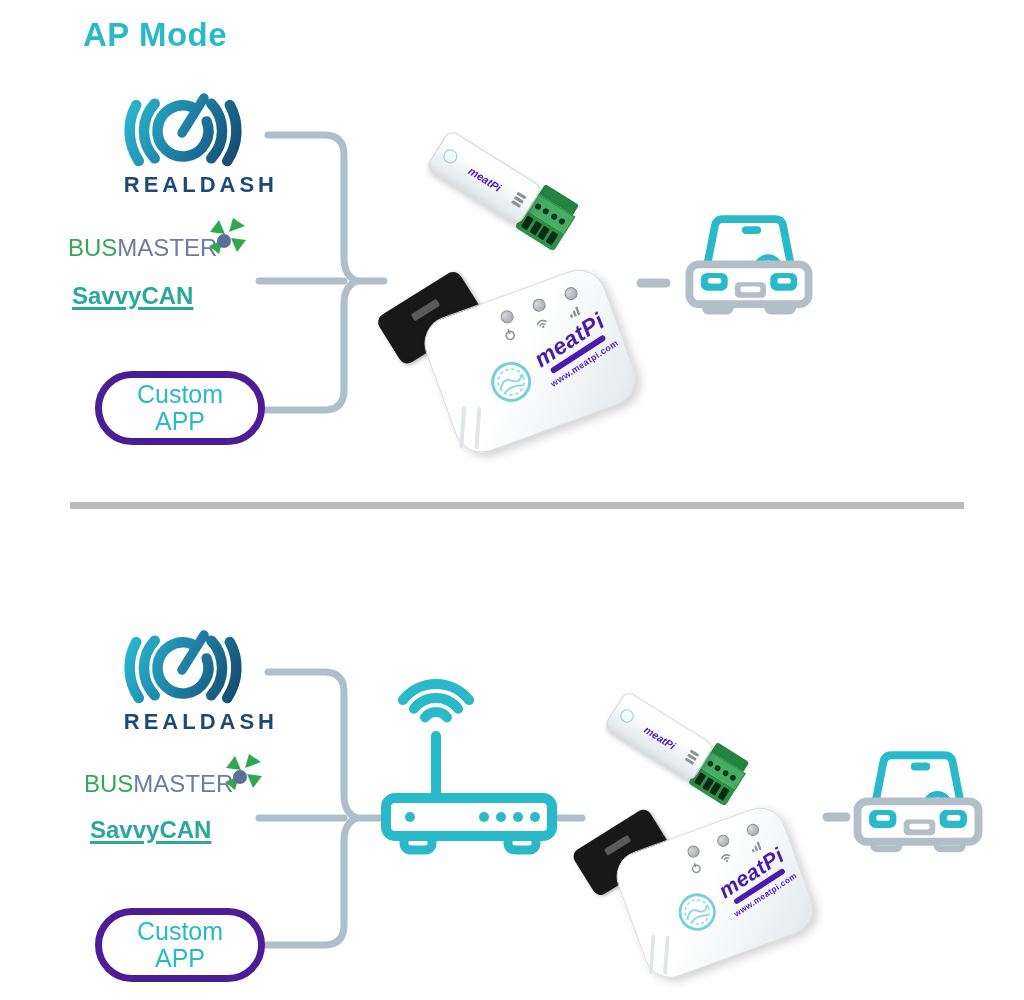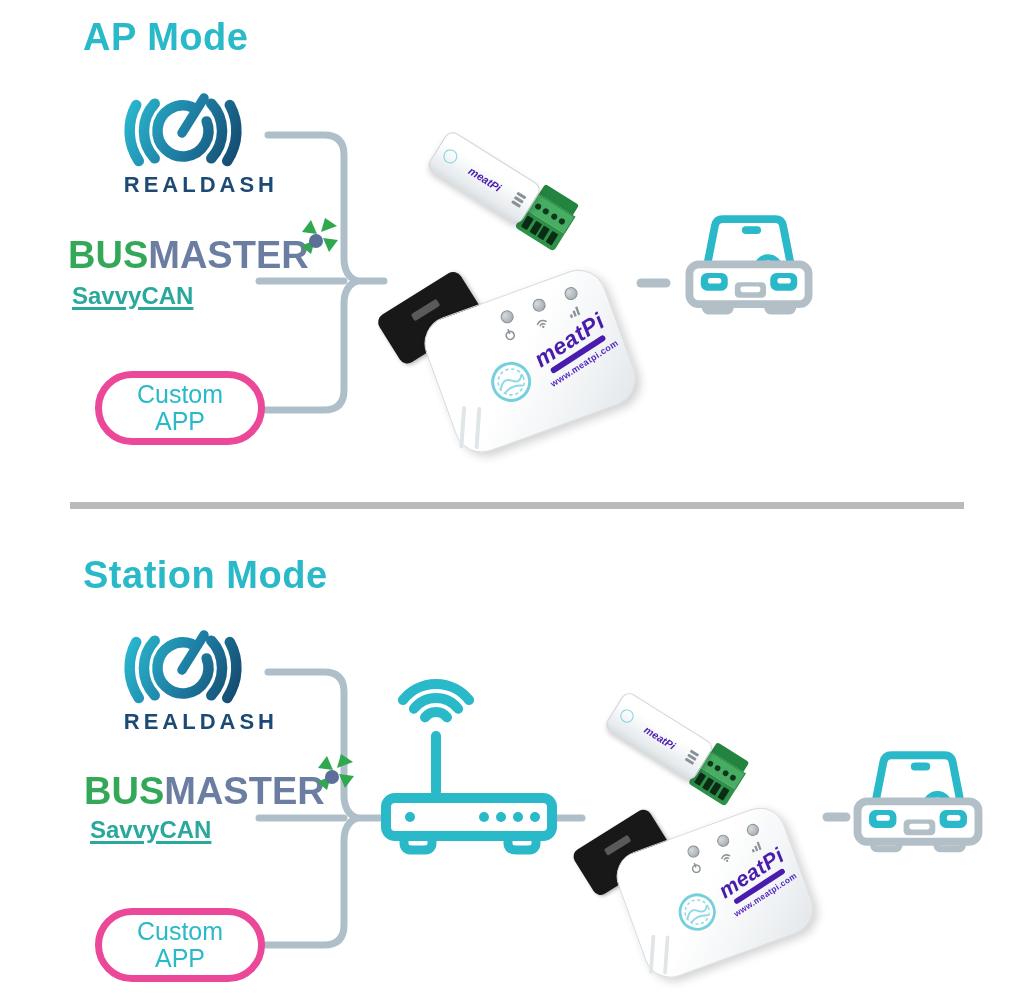--- a/index.html
+++ b/index.html
@@ -1,37 +1,37 @@
 <!DOCTYPE html>
 <html><head>
 <meta charset="utf-8">
 <style>
   html,body{margin:0;padding:0;background:#ffffff;}
   #stage{position:relative;width:1024px;height:1000px;background:#ffffff;overflow:hidden;
          font-family:"Liberation Sans", sans-serif;}
   .abs{position:absolute;}
 
   
-  .sec-title{font-size:38px;font-weight:bold;color:#29b9c8;letter-spacing:.5px;white-space:nowrap;}
+  .sec-title{font-size:33px;font-weight:bold;color:#29b9c8;letter-spacing:.5px;white-space:nowrap;}
 
   
   .realdash{width:190px;text-align:center;}
   .realdash-text{margin-top:2px;font-size:22px;font-weight:bold;color:#1d4a74;letter-spacing:4px;white-space:nowrap;text-align:right;}
 
   
-  .busmaster{position:absolute;white-space:nowrap;font-weight:bold;font-size:38px;letter-spacing:0;}
+  .busmaster{position:absolute;white-space:nowrap;font-weight:normal;font-size:24px;letter-spacing:0;}
   .busmaster .bus{color:#33a859;}
   .busmaster .master{color:#6b7da1;}
   .busmaster .star{position:absolute;right:-30px;top:-16px;width:40px;height:40px;}
 
   
   .savvycan{font-size:24px;font-weight:bold;color:#2aa89d;text-decoration:underline;text-decoration-thickness:2.5px;text-underline-offset:3px;white-space:nowrap;}
 
   
-  .pill{width:156px;height:60px;border:7px solid #ec4899;border-radius:40px;background:#fff;
+  .pill{width:156px;height:60px;border:7px solid #4c1d95;border-radius:40px;background:#fff;
         display:flex;flex-direction:column;align-items:center;justify-content:center;}
   .pill .l1,.pill .l2{font-size:25px;color:#29b9c8;line-height:1.1;}
 
   
   .usb{width:160px;height:120px;}
   .usb-rot{position:absolute;left:2px;top:26px;display:flex;align-items:center;transform:rotate(32deg);transform-origin:50% 50%;}
   .usb-body{position:relative;width:108px;height:44px;border-radius:9px;border:1px solid #ccd3d7;
             background:linear-gradient(180deg,#ffffff 30%,#e7ebee 85%,#d9dee1);box-shadow:2px 3px 6px rgba(0,0,0,.18);
             display:flex;align-items:center;}
   .usb-emblem{width:12px;height:12px;border:1.5px solid #7ed3de;border-radius:50%;margin-left:7px;flex:none;}
@@ -229,21 +229,20 @@
       <rect x="16" y="74" width="168" height="56" rx="13" fill="#ffffff" stroke="#b2bfc7" stroke-width="11"></rect>
       <rect x="32" y="86" width="38" height="25" rx="9" fill="#29b9c8"></rect>
       <rect x="42" y="93" width="19" height="8" rx="4" fill="#ffffff"></rect>
       <rect x="130" y="86" width="38" height="25" rx="9" fill="#29b9c8"></rect>
       <rect x="140" y="93" width="19" height="8" rx="4" fill="#ffffff"></rect>
       <rect x="80" y="99" width="44" height="22" rx="6" fill="#b2bfc7"></rect>
       <rect x="88" y="105" width="28" height="8" rx="3" fill="#ffffff"></rect>
     </g>
   </svg>
 
-  <div class="abs sec-title" style="left:83px;top:554px;">Station Mode</div>
 
   <div class="abs realdash" style="left:88px;top:621px;">
     <svg width="160" height="86" viewBox="0 0 160 86" style="margin:0 auto;">
       <g fill="none" stroke="url(#rdg)" stroke-width="10.5" stroke-linecap="round">
         <path d="M 33.2 21 A 54 54 0 0 0 35.8 77"></path>
         <path d="M 51.7 19.7 A 40 40 0 0 0 51.7 74.3"></path>
         <path d="M 126.8 21 A 54 54 0 0 1 124.2 77"></path>
         <path d="M 108.3 19.7 A 40 40 0 0 1 108.3 74.3"></path>
         <path d="M 88.7 23 A 25.5 25.5 0 1 0 103.6 37.4"></path>
         <path d="M 79 49 L 101 14" stroke-width="9.5"></path>

